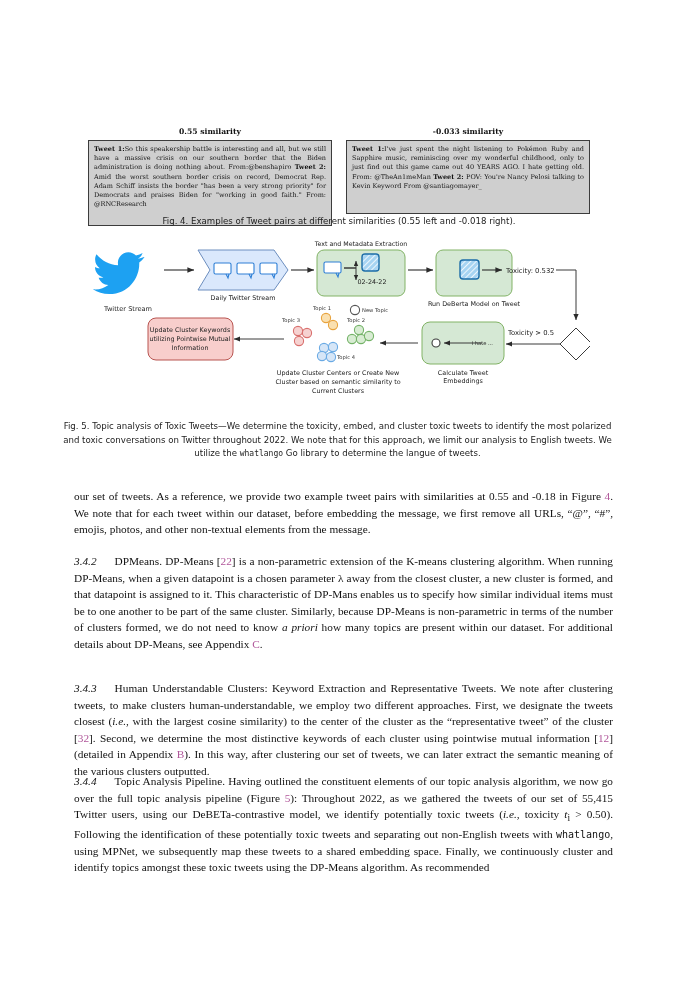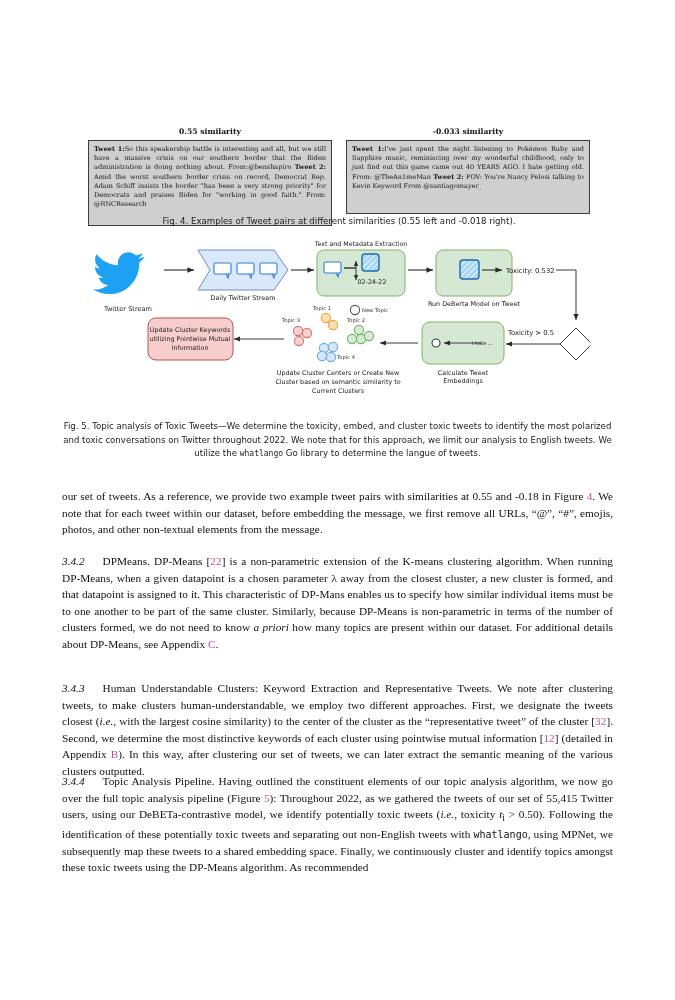--- a/index.html
+++ b/index.html
@@ -102,21 +102,21 @@
   .body {
     position: absolute;
     left: 62px;
     width: 551px;
     font-family: "Liberation Serif", serif;
     font-size: 11.3px;
     line-height: 1.465;
     text-align: justify;
     color: #111;
   }
-  .body p { margin: 0 0 0 0; }
+  .body p { margin: 0 0 0 12px; }
   .p1 { top: 488px; }
   .p2 { top: 553px; }
   .p3 { top: 680px; }
   .p4 { top: 773px; }
   .secnum { font-style: italic; font-weight: 400; }
   .sectitle { }
   .ref { color: #b0569a; }
   .ital { font-style: italic; }
   .tmono { font-family: "DejaVu Sans Mono", monospace; font-size: 10.0px; }
   .indent { display: inline-block; width: 18px; }

